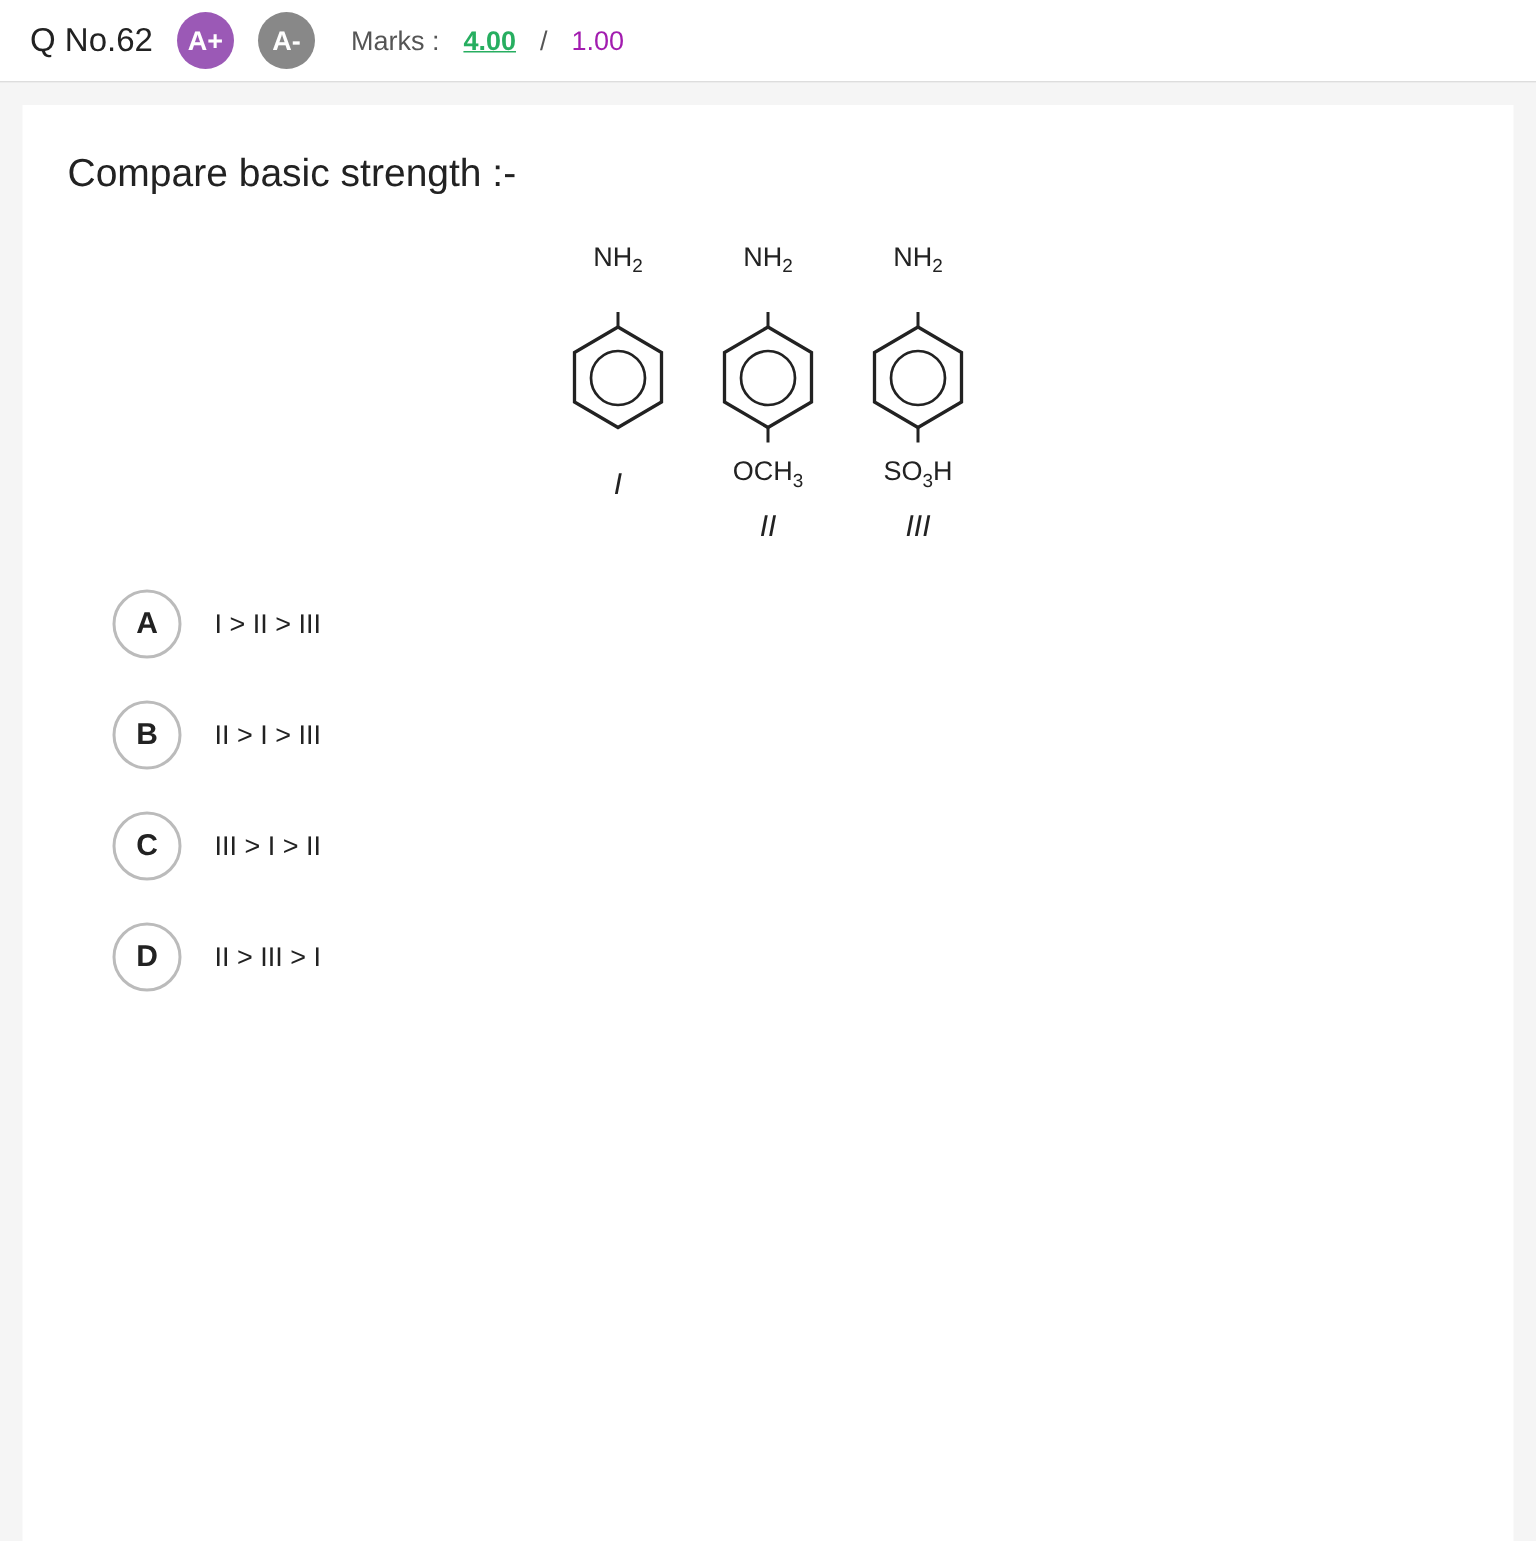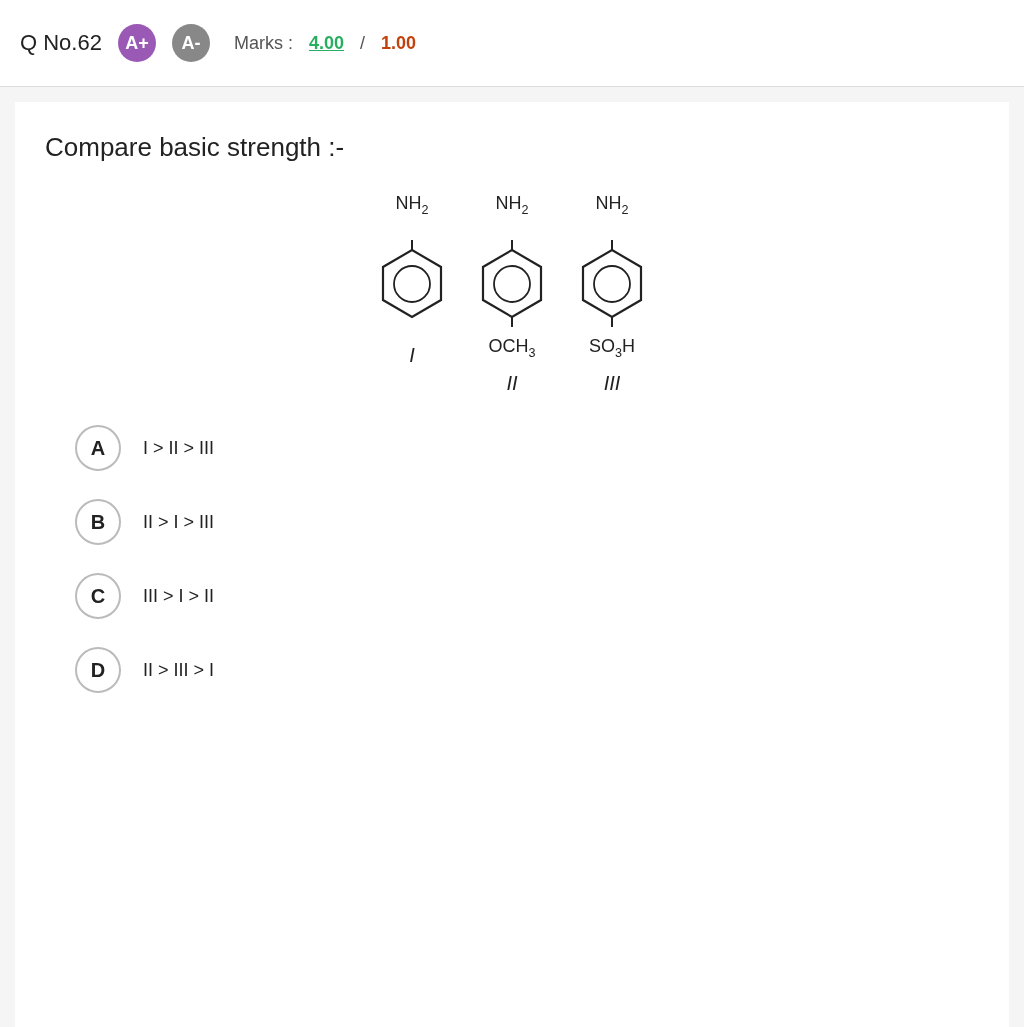--- a/index.html
+++ b/index.html
@@ -5,21 +5,21 @@
     * { margin: 0; padding: 0; box-sizing: border-box; }
     body {
       font-family: Arial, sans-serif;
       background: #f5f5f5;
       width: 1024px;
       min-height: 1027px;
     }
     .header {
       background: #fff;
       border-bottom: 1px solid #ddd;
-      padding: 24px 20px;
+      padding: 8px 20px;
       display: flex;
       align-items: center;
       gap: 16px;
     }
     .q-number {
       font-size: 22px;
       font-weight: 400;
       color: #222;
     }
     .q-type {
@@ -61,22 +61,22 @@
       color: #27ae60;
       font-weight: 700;
       text-decoration: underline;
     }
     .marks-sep {
       font-size: 18px;
       color: #555;
     }
     .marks-neg {
       font-size: 18px;
-      color: #c2410c;
-      font-weight: 700;
+      color: #a21caf;
+      font-weight: 400;
     }
     .content {
       background: #fff;
       margin: 15px;
       padding: 30px 30px 40px 30px;
       min-height: 960px;
     }
     .question-text {
       font-size: 26px;
       font-weight: 400;

